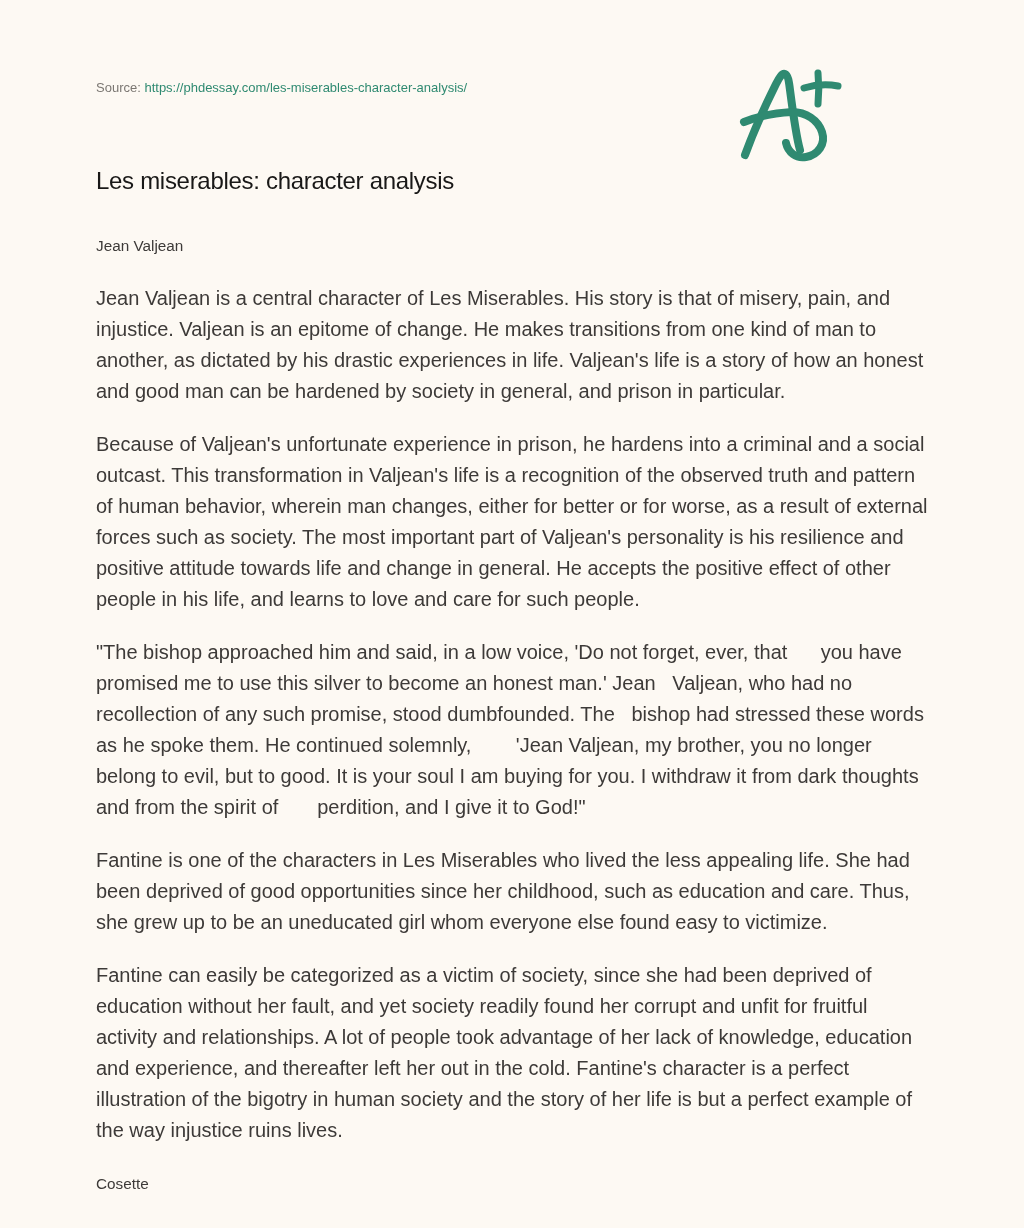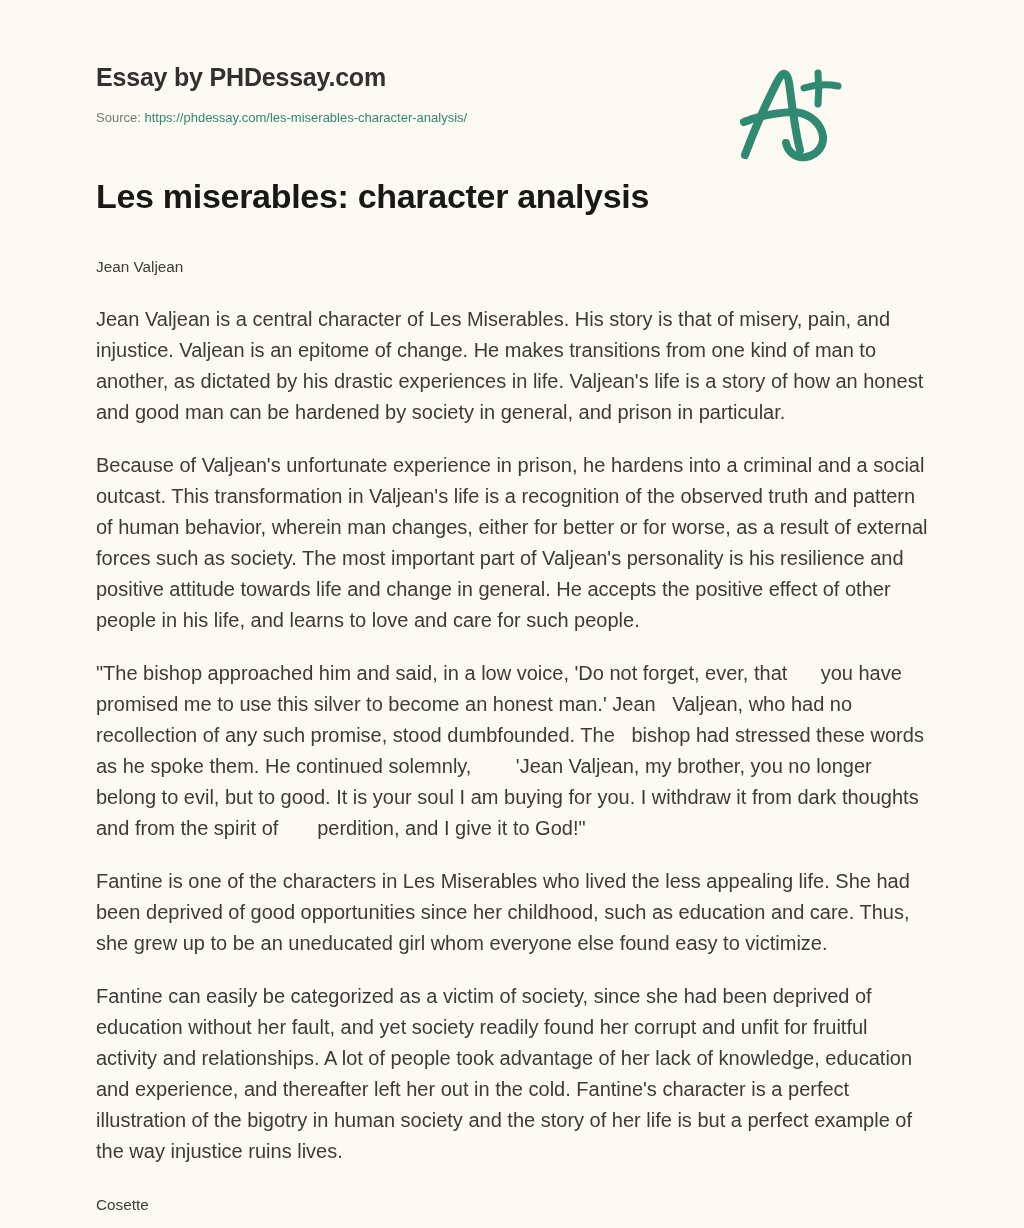--- a/index.html
+++ b/index.html
@@ -55,22 +55,22 @@
     top: 60px;
     right: 76px;
     width: 122px;
     height: 104px;
   }
   .logo-mark svg { display: block; width: 100%; height: 100%; }
 
   
   .article { padding-top: 48px; }
   .article-title {
-    font-size: 34px;
-    font-weight: 700;
+    font-size: 24px;
+    font-weight: 400;
     color: #191817;
     letter-spacing: -0.3px;
     line-height: 1.25;
     margin: 0 0 34px 0;
   }
   .para {
     font-size: 20px;
     line-height: 31px;
     color: #3d3a38;
     margin: 0 0 22px 0;
@@ -84,21 +84,20 @@
     color: #3d3a38;
     margin: 12px 0 22px 0;
   }
 </style>
 </head>
 <body>
 
 <div class="page">
 
   <header class="site-header">
-    <h1 class="brand-title">Essay by PHDessay.com</h1>
 
     <div class="source-line">
       <span class="source-label">Source: </span><a class="source-link" href="#">https://phdessay.com/les-miserables-character-analysis/</a>
     </div>
 
     <div class="logo-mark">
       <svg viewBox="0 0 122 104" xmlns="http://www.w3.org/2000/svg" fill="none" stroke="#2f8a71" stroke-linecap="round" stroke-linejoin="round">
         <path d="M15 95 C 22 76, 34 48, 46 24 C 49 18, 52 13, 55 14 C 58 15, 59 22, 60 30 C 63 53, 66 76, 70 90" stroke-width="8"></path>
         <path d="M14 62 C 26 57, 44 53, 62 52" stroke-width="8"></path>
         <path d="M62 52 C 76 52, 88 60, 92 72 C 96 84, 88 95, 76 97 C 66 99, 58 92, 56 83" stroke-width="8"></path>

